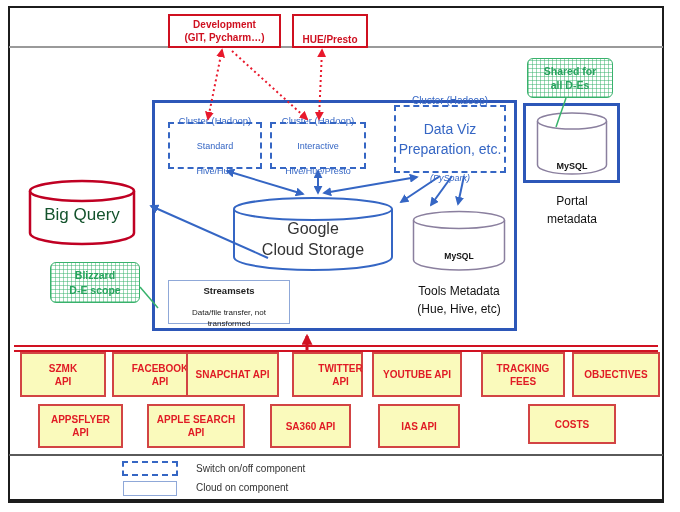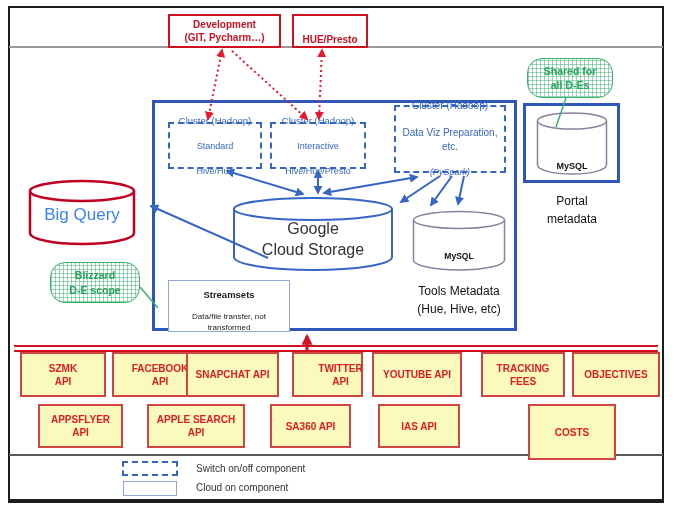--- a/index.html
+++ b/index.html
@@ -7,21 +7,21 @@
           font-family:"Liberation Sans",sans-serif;}
   .abs{position:absolute;box-sizing:border-box;}
   .node{display:flex;align-items:center;justify-content:center;text-align:center;white-space:pre-line;}
   .frame{border:2px solid #1c1c1c;border-bottom-width:4px;background:transparent;}
   .red-node{border:2px solid #cf1020;color:#cf1020;background:#fff;font-size:10px;line-height:1.3;font-weight:bold;}
   .api{background:#fafabc;border:2px solid #d24444;color:#e01b25;font-weight:bold;font-size:10px;line-height:1.3;}
   .cluster{border:2px dashed #3566c4;color:#3566c4;font-size:9px;line-height:1.4;}
   .cluster span{display:block;}
   .cluster .t{font-size:9.5px;}
   .italic{font-style:italic;}
-  .hatch{border:1px solid #38b26c;border-radius:15px;color:#27a35d;font-weight:bold;font-size:10.5px;line-height:1.35;
+  .hatch{border:1px solid #38b26c;border-radius:6px;color:#27a35d;font-weight:bold;font-size:10.5px;line-height:1.35;
     background-image:repeating-linear-gradient(0deg,rgba(56,178,108,.5) 0 1px,transparent 1px 4px),
                      repeating-linear-gradient(90deg,rgba(56,178,108,.5) 0 1px,transparent 1px 4px);}
   .blue-frame{border:3px solid #2d57b8;background:transparent;}
   .cyl{position:absolute;}
   .cyl .lbl{position:absolute;left:0;width:100%;text-align:center;white-space:pre-line;}
   .dbname{font-weight:bold;font-size:9px;color:#111;}
   .dbdesc{font-size:12px;color:#111;line-height:1.25;}
   .streams{border:1.5px solid #8fa8d8;background:#fff;color:#222;font-size:8px;line-height:1.35;}
   .streams .name{font-weight:bold;font-size:9.5px;display:block;}
   .legend-text{font-size:10px;color:#333;white-space:nowrap;}
@@ -72,21 +72,21 @@
   <div class="abs node cluster" style="left:270px;top:122px;width:96px;height:47px;">
     <div>
       <span class="t">Cluster (Hadoop)</span>
       <span>Interactive</span>
       <span>Hive/Hue/Presto</span>
     </div>
   </div>
   <div class="abs node cluster" style="left:394px;top:105px;width:112px;height:68px;">
     <div>
       <span class="t" style="font-size:10px">Cluster (Hadoop)</span>
-      <span style="font-size:10px">Data Viz Preparation, etc.</span>
+      <span style="font-size:14px">Data Viz Preparation, etc.</span>
       <span class="italic">(PySpark)</span>
     </div>
   </div>
 
   <div class="cyl" style="left:232px;top:196px;width:162px;height:76px;">
     <svg width="162" height="76">
       <path d="M2,13 V61 A79,13 0 0 0 160,61 V13" fill="#fff" stroke="#3566c4" stroke-width="2"></path>
       <ellipse cx="81" cy="13" rx="79" ry="11" fill="#fff" stroke="#3566c4" stroke-width="2"></ellipse>
     </svg>
     <div class="lbl" style="top:23px;font-size:16px;color:#333;line-height:1.3;">Google
@@ -103,27 +103,27 @@
       <span class="dbdesc">Tools Metadata
 (Hue, Hive, etc)</span>
     </div>
   </div>
 
   <div class="cyl" style="left:28px;top:179px;width:108px;height:67px;">
     <svg width="108" height="67">
       <path d="M2,12 V54 A52,11 0 0 0 106,54 V12" fill="#fff" stroke="#c00023" stroke-width="2.5"></path>
       <ellipse cx="54" cy="12" rx="52" ry="10" fill="#fff" stroke="#c00023" stroke-width="2.5"></ellipse>
     </svg>
-    <div class="lbl" style="top:26px;font-size:17px;color:#3b82f6;">Big Query</div>
+    <div class="lbl" style="top:26px;font-size:17px;color:#14532d;">Big Query</div>
   </div>
 
   <div class="abs node hatch" style="left:50px;top:262px;width:90px;height:41px;"><span>Blizzard
 D-E scope</span></div>
 
-  <div class="abs node streams" style="left:168px;top:280px;width:122px;height:52px;">
+  <div class="abs node streams" style="left:168px;top:280px;width:122px;height:44px;">
     <div>
       <span class="name">Streamsets</span>
       <span>Data/file transfer, not
 transformed</span>
     </div>
   </div>
 
   <div class="abs node api" style="left:20px;top:352px;width:86px;height:45px;"><span>SZMK
 API</span></div>
   <div class="abs node api" style="left:112px;top:352px;width:96px;height:45px;"><span>FACEBOOK
@@ -135,21 +135,21 @@
   <div class="abs node api" style="left:481px;top:352px;width:84px;height:45px;"><span>TRACKING
 FEES</span></div>
   <div class="abs node api" style="left:572px;top:352px;width:88px;height:45px;"><span>OBJECTIVES</span></div>
 
   <div class="abs node api" style="left:38px;top:404px;width:85px;height:44px;"><span>APPSFLYER
 API</span></div>
   <div class="abs node api" style="left:147px;top:404px;width:98px;height:44px;"><span>APPLE SEARCH
 API</span></div>
   <div class="abs node api" style="left:270px;top:404px;width:81px;height:44px;"><span>SA360 API</span></div>
   <div class="abs node api" style="left:378px;top:404px;width:82px;height:44px;"><span>IAS API</span></div>
-  <div class="abs node api" style="left:528px;top:404px;width:88px;height:56px;"><span>COSTS</span></div>
+  <div class="abs node api" style="left:528px;top:404px;width:88px;height:40px;"><span>COSTS</span></div>
 
   <div class="abs" style="left:122px;top:461px;width:56px;height:15px;border:2px dashed #3566c4;"></div>
   <div class="abs" style="left:123px;top:481px;width:54px;height:15px;border:1.5px solid #8fa8d8;"></div>
   <div class="abs legend-text" style="left:196px;top:463px;">Switch on/off component</div>
   <div class="abs legend-text" style="left:196px;top:482px;">Cloud on component</div>
 
   <svg class="overlay" width="680" height="512">
     <defs>
       <marker id="ab" viewBox="0 0 10 10" refX="8" refY="5" markerWidth="9" markerHeight="9" markerUnits="userSpaceOnUse" orient="auto-start-reverse">
         <path d="M0,0 L10,5 L0,10 z" fill="#3566c4"></path>

